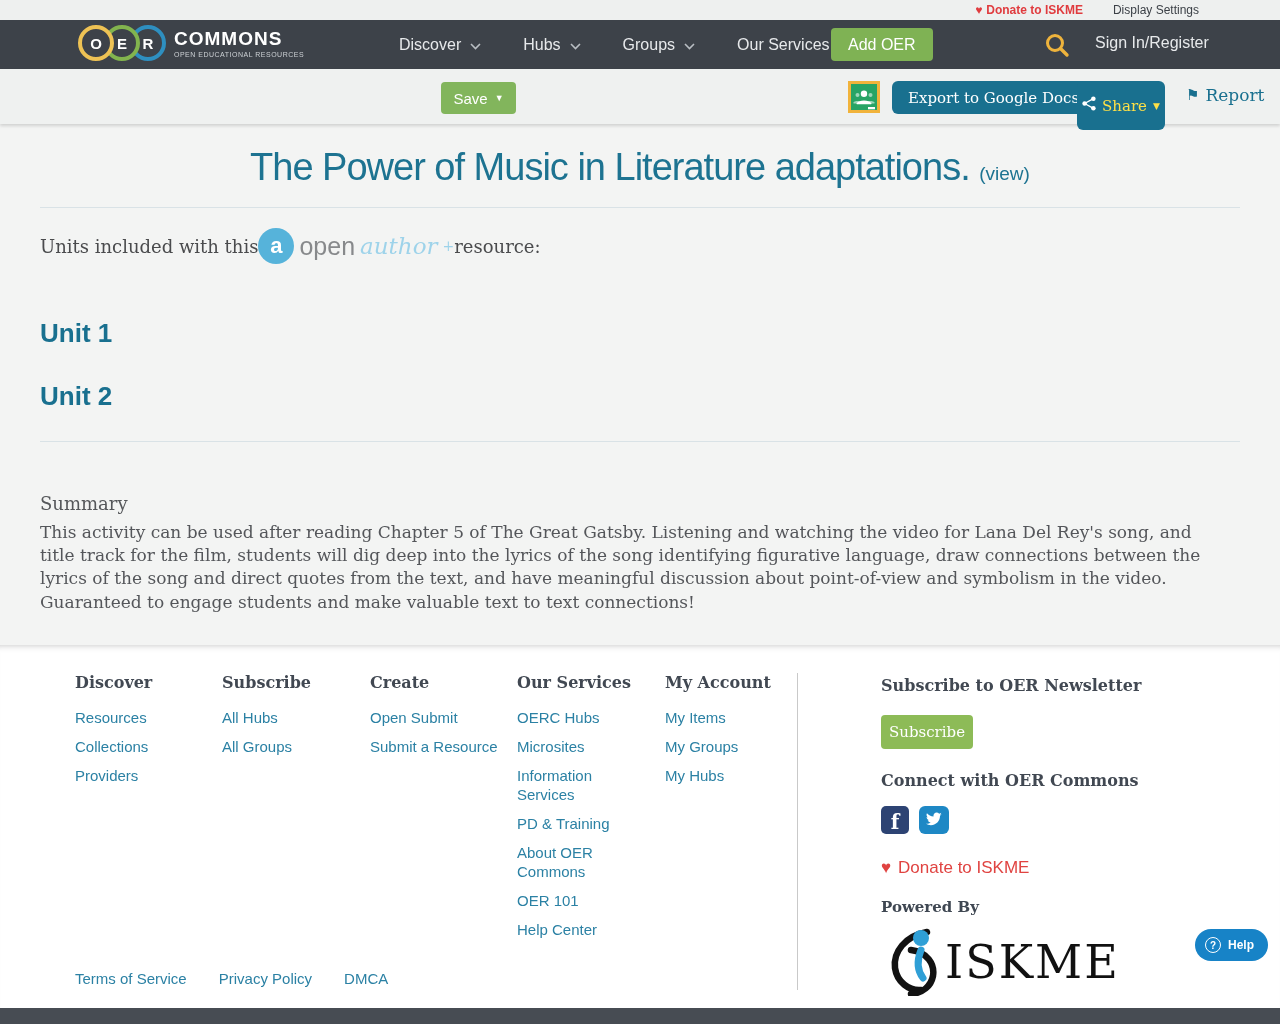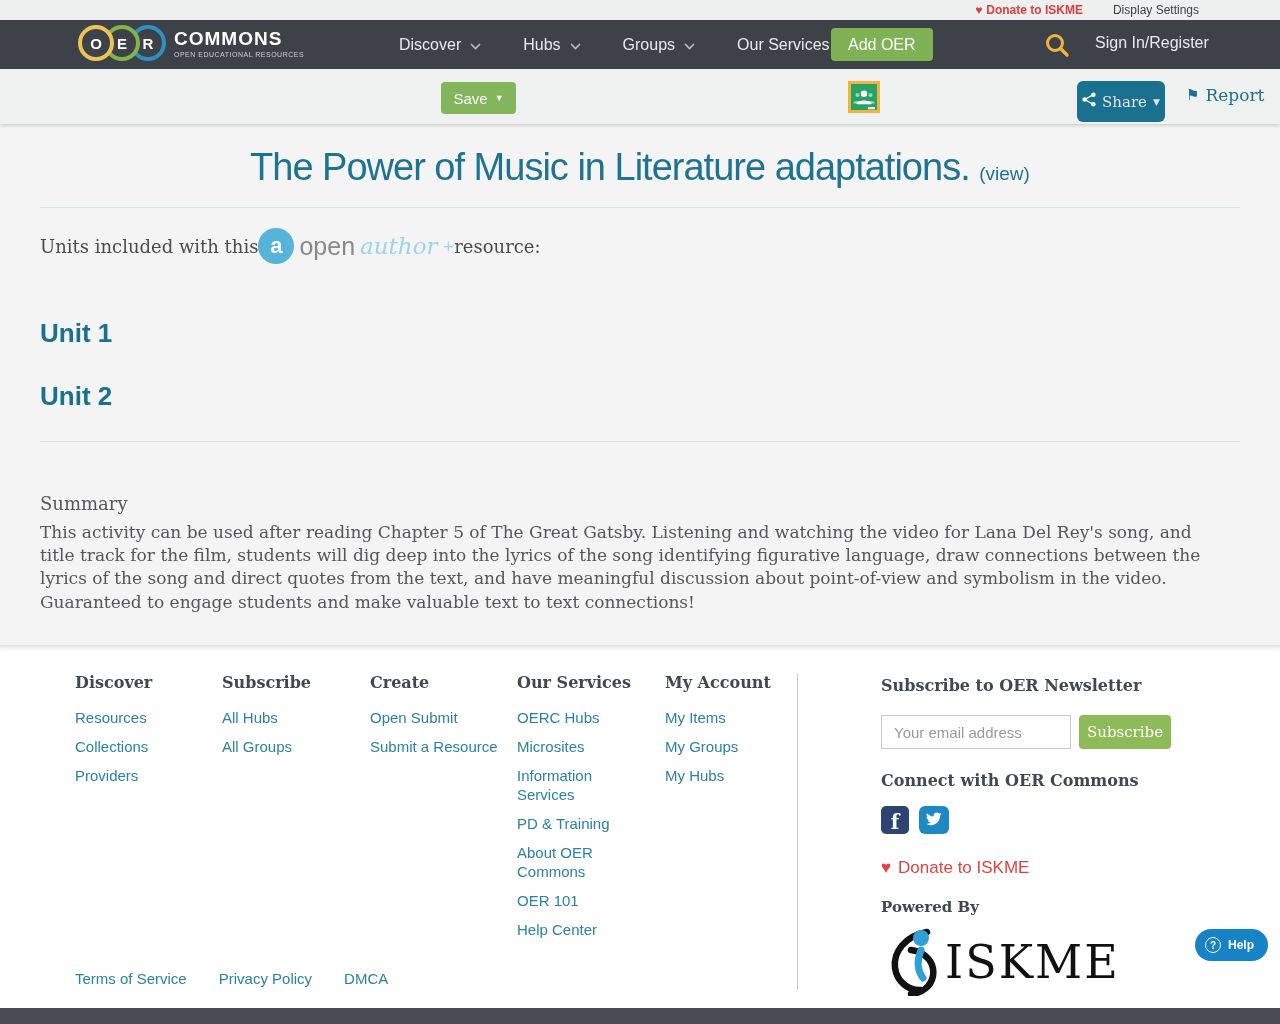--- a/index.html
+++ b/index.html
@@ -29,21 +29,21 @@
   .add-oer { position:absolute; left:831px; top:8px; height:33px; padding:0 17px; background:#7fb254; border:none; border-radius:4px; color:#fff; font-size:16px; font-family:"Liberation Sans",sans-serif; cursor:pointer; }
   .search-btn { position:absolute; left:1044px; top:12px; width:26px; height:26px; cursor:pointer; }
   .signin { position:absolute; left:1095px; top:14px; color:#e7e9eb; font-size:16px; cursor:pointer; }
 
   
   .toolbar { position:relative; height:55px; background:#eff1f0; box-shadow:0 2px 3px rgba(0,0,0,0.14); z-index:5; }
   .save-btn { position:absolute; left:441px; top:13px; width:75px; height:32px; background:#82b55c; border:none; border-radius:4px; color:#fff; font-size:15px; font-family:"Liberation Sans",sans-serif; cursor:pointer; display:flex; align-items:center; justify-content:center; gap:7px; }
   .save-caret { font-size:9px; }
   .classroom-btn { position:absolute; left:848px; top:12px; width:32px; height:32px; cursor:pointer; }
   .export-btn { position:absolute; left:892px; top:12px; height:33px; padding:0 16px; background:#19708f; border:none; border-radius:6px; color:#fff; font-size:15px; font-family:"DejaVu Serif",serif; cursor:pointer; }
-  .share-btn { position:absolute; left:1077px; top:12px; height:41px; width:88px; background:#19708f; border:none; border-radius:6px; color:#e5e5e5; font-size:15px; font-family:"DejaVu Serif",serif; cursor:pointer; display:flex; align-items:center; justify-content:center; gap:6px; }
+  .share-btn { position:absolute; left:1077px; top:12px; height:49px; width:88px; background:#19708f; border:none; border-radius:6px; color:#fde047; font-size:15px; font-family:"DejaVu Serif",serif; cursor:pointer; display:flex; align-items:center; justify-content:center; gap:6px; }
   .share-caret { font-size:9px; }
   .report-link { position:absolute; left:1186px; top:16px; color:#19708f; font-size:17px; font-family:"DejaVu Serif",serif; display:flex; align-items:center; gap:6px; cursor:pointer; }
   .report-flag { font-size:15px; }
 
   
   .main { position:absolute; top:124px; left:0; width:1280px; height:521px; background:#f3f4f3; }
   .res-title { position:absolute; top:22px; left:0; width:1280px; text-align:center; color:#1d7391; font-weight:400; font-size:38px; letter-spacing:-1px; }
   .res-title .view-link { font-size:19px; letter-spacing:0; cursor:pointer; }
   .divider { position:absolute; left:40px; width:1200px; border-top:1px solid #d9e2e6; }
   .d1 { top:83px; } .d2 { top:317px; }
@@ -162,20 +162,21 @@
           <rect x="3" y="3" width="26" height="26" fill="#27a465"></rect>
           <circle cx="9.5" cy="14" r="2" fill="rgba(255,255,255,0.55)"></circle>
           <circle cx="22.5" cy="14" r="2" fill="rgba(255,255,255,0.55)"></circle>
           <path d="M5.5 21.5c.8-2 7-2 8 0v1h-8z" fill="rgba(255,255,255,0.55)"></path>
           <path d="M18.5 21.5c.8-2 7-2 8 0v1h-8z" fill="rgba(255,255,255,0.55)"></path>
           <circle cx="16" cy="12.8" r="3.2" fill="#fff"></circle>
           <path d="M8.8 22.3c1.6-3.8 12.8-3.8 14.4 0v.9H8.8z" fill="#fff"></path>
           <rect x="20" y="26" width="7" height="2.3" fill="#fff"></rect>
         </svg>
     </span>
+    <button class="export-btn">Export to Google Docs</button>
     <button class="share-btn">
       <span><svg width="14" height="15" viewBox="0 0 16 17">
             <circle cx="13" cy="3" r="2.6" fill="#fff"></circle>
             <circle cx="3" cy="8.5" r="2.6" fill="#fff"></circle>
             <circle cx="13" cy="14" r="2.6" fill="#fff"></circle>
             <path d="M3 8.5L13 3M3 8.5L13 14" stroke="#fff" stroke-width="1.6"></path>
           </svg></span>
       <span>Share</span>
       <span class="share-caret">▼</span>
     </button>
@@ -250,21 +251,20 @@
         <li><a>My Groups</a></li>
         <li><a>My Hubs</a></li>
       </ul>
     </div>
 
     <div class="footer-vdivider"></div>
 
     <div class="fright">
       <h4>Subscribe to OER Newsletter</h4>
       <div class="newsletter-row">
-        <input class="email-input" type="text" placeholder="Your email address" style="">
         <button class="subscribe-btn">Subscribe</button>
       </div>
       <h4 class="connect-heading">Connect with OER Commons</h4>
       <div class="social-row">
         <span class="fb-icon">f</span>
         <span class="tw-icon">
           <svg width="18" height="16" viewBox="0 0 30 26">
               <path d="M28 3c-1 .6-2.1 1-3.2 1.2C26 3.5 26.8 2.4 27.2 1.1c-1.1.7-2.3 1.2-3.6 1.4C22.5 1.3 21 .6 19.4.6c-3 0-5.3 2.4-5.3 5.3 0 .4 0 .8.1 1.2C9.8 6.9 5.9 4.8 3.3 1.6c-.5.8-.7 1.7-.7 2.7 0 1.8.9 3.5 2.4 4.4-.9 0-1.7-.3-2.4-.7v.1c0 2.6 1.8 4.7 4.3 5.2-.5.1-.9.2-1.4.2-.3 0-.7 0-1-.1.7 2.1 2.6 3.6 5 3.7-1.8 1.4-4.1 2.3-6.6 2.3-.4 0-.9 0-1.3-.1 2.4 1.5 5.2 2.4 8.2 2.4 9.8 0 15.2-8.1 15.2-15.2v-.7c1-.8 2-1.7 2.7-2.8z" fill="#fff"></path>
             </svg>
         </span>

